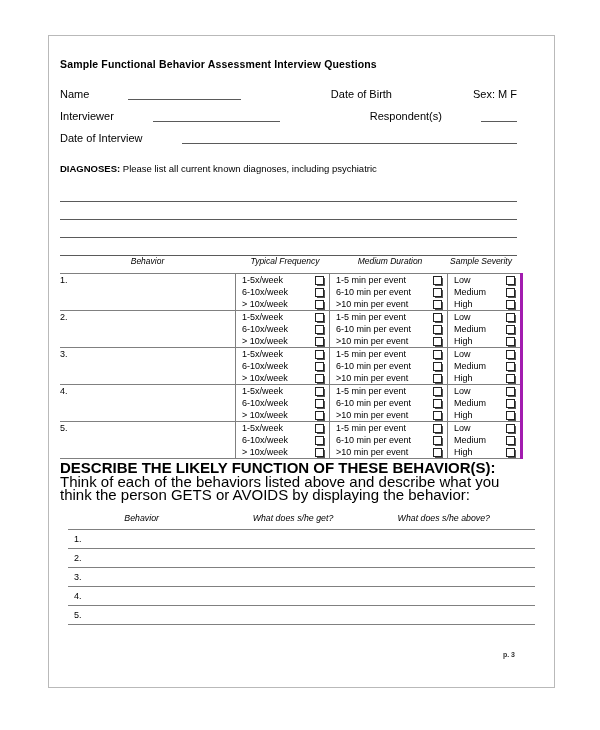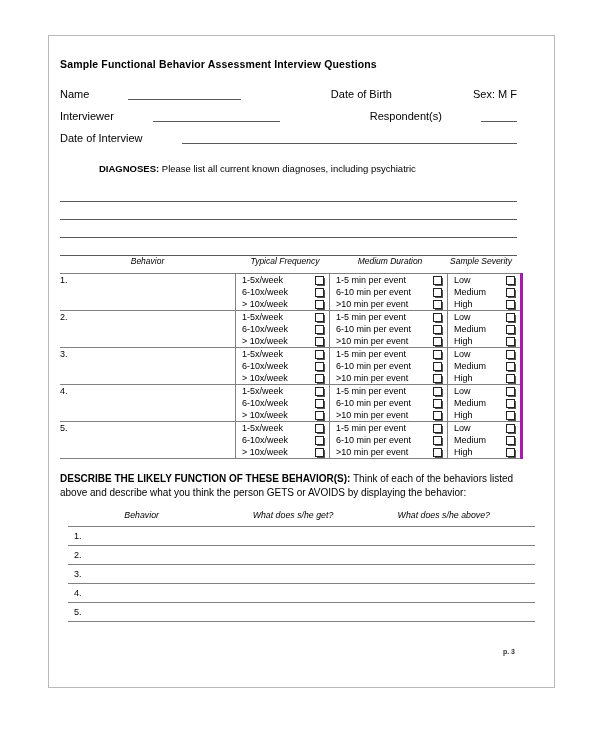--- a/index.html
+++ b/index.html
@@ -68,21 +68,21 @@
   }
   .spacer-gap { width: 20px; flex: 0 0 auto; }
 
   
   .section-head {
     font-size: 9.5px;
     line-height: 13px;
     margin-top: 18px;
     margin-bottom: 9px;
   }
-  .section-head b { font-weight: bold; margin-left: 39px; }
+  .section-head b { font-weight: bold; }
 
   
   .blank-lines { margin-top: 2px; }
   .blank-line {
     border-bottom: 1px solid #5a5a5a;
     height: 17px;
   }
 
   
   .col-head-row {
@@ -140,23 +140,23 @@
     height: 7px;
     border: 1px solid #222222;
     box-shadow: 1.5px 1.5px 0 -0.5px #555555;
     background: #ffffff;
     flex: 0 0 auto;
     margin-left: 4px;
   }
 
   
   .func-para {
-    font-size: 10px;
+    font-size: 15px;
     line-height: 13.5px;
-    margin-top: 13px;
+    margin-top: 2px;
   }
   .func-para b { font-weight: bold; }
 
   
   .fcol-head-row {
     display: flex;
     font-size: 8.8px;
     font-style: italic;
     line-height: 11px;
     margin-top: 11px;

